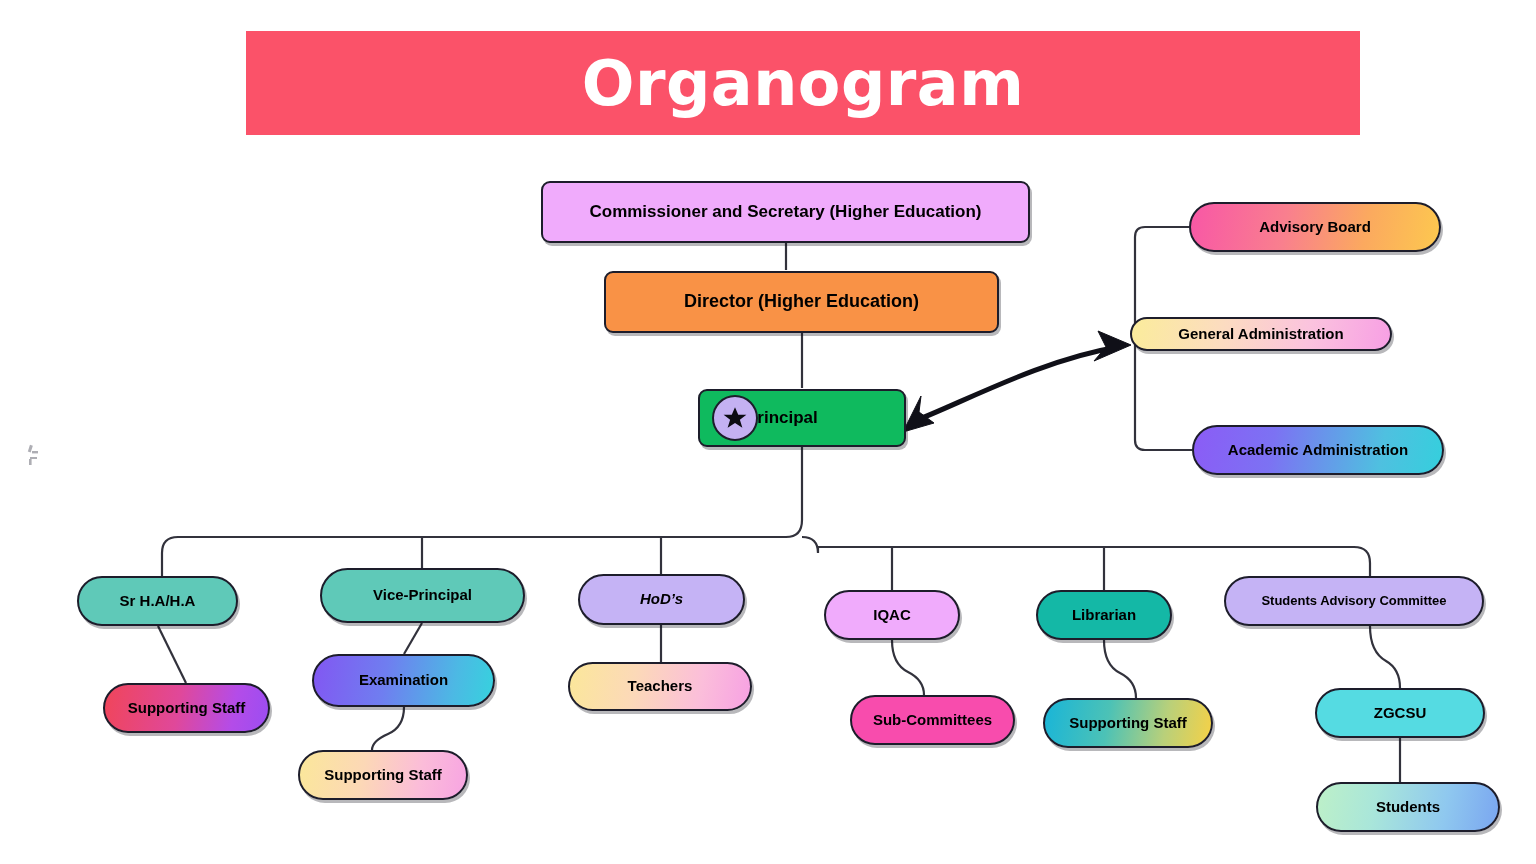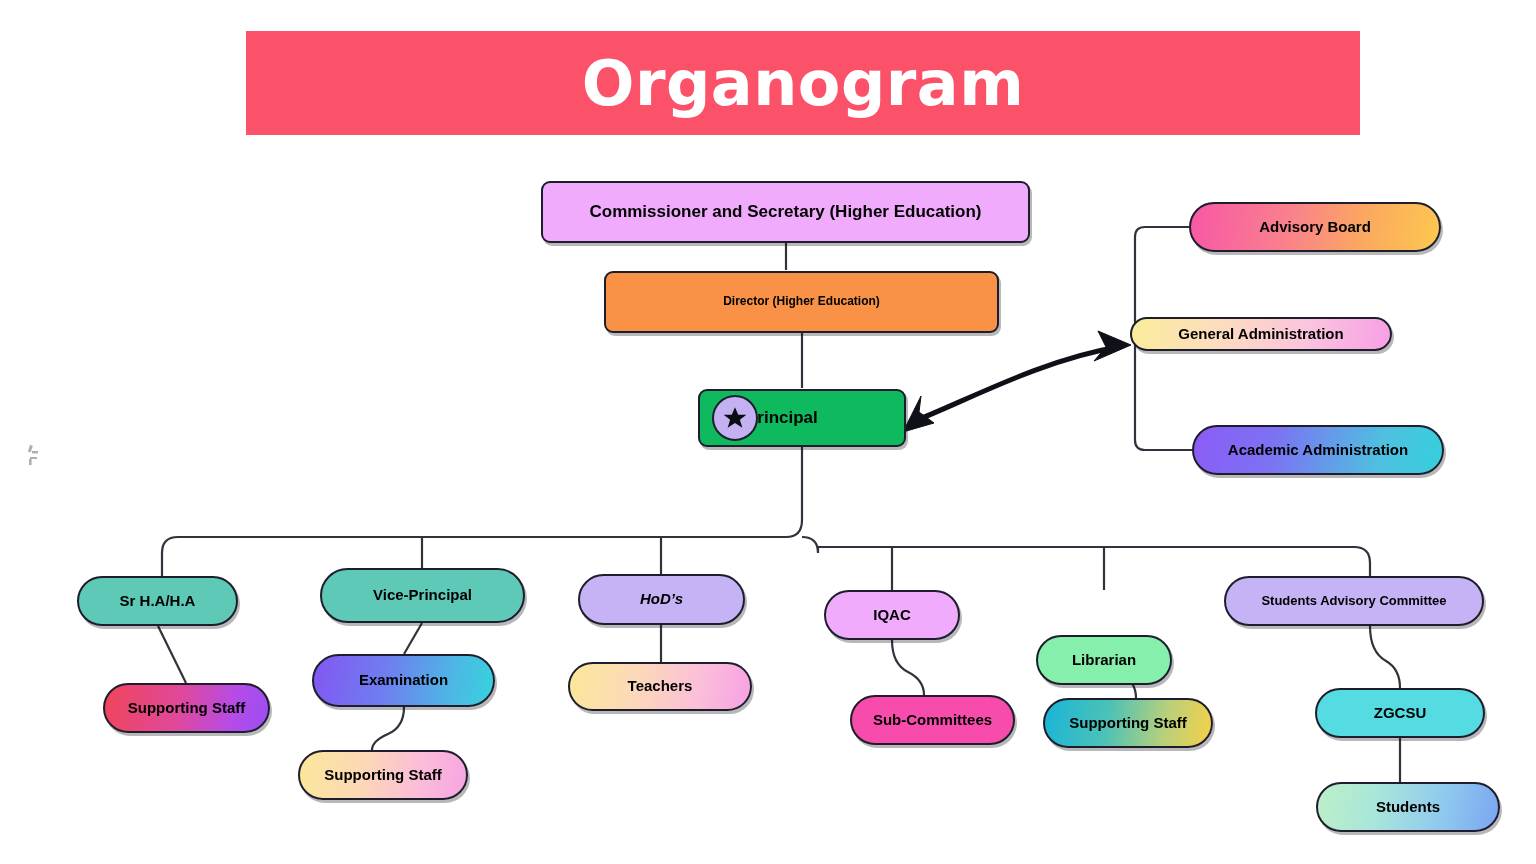--- a/index.html
+++ b/index.html
@@ -158,21 +158,21 @@
       <path d="M 1131,345 L 1098,331 L 1106,347 L 1094,361 Z"></path>
 
       <path d="M 903,432 L 934,423 L 919,412 L 921,396 Z"></path>
     </g>
   </svg>
 
   <div class="node rect" style="left:541px; top:181px; width:489px; height:62px; background:#f0abfc; font-size:17px;">
     <span class="label">Commissioner and Secretary (Higher Education)</span>
   </div>
 
-  <div class="node rect" style="left:604px; top:271px; width:395px; height:62px; background:#f99246; font-size:12px;">
+  <div class="node rect" style="left:604px; top:271px; width:395px; height:62px; background:#f99246; font-size:18px;">
     <span class="label">Director (Higher Education)</span>
   </div>
 
   <div class="node rect has-badge" style="left:698px; top:389px; width:208px; height:58px; background:#0fba5e; font-size:17px; justify-content:flex-start;">
     <span class="badge-star">
       <svg width="26" height="26" viewBox="0 0 24 24" aria-hidden="true">
         <polygon points="12,2 15,9 22.5,9 16.5,13.6 18.8,21 12,16.6 5.2,21 7.5,13.6 1.5,9 9,9" fill="#0b0b12"></polygon>
       </svg>
     </span>
     <span class="label">Principal</span>
@@ -226,21 +226,21 @@
   </div>
 
   <div class="node pill" style="left:824px; top:590px; width:136px; height:50px; background:#f0abfc; font-size:15px;">
     <span class="label">IQAC</span>
   </div>
 
   <div class="node pill" style="left:850px; top:695px; width:165px; height:50px; background:#f84cad; font-size:15px;">
     <span class="label">Sub-Committees</span>
   </div>
 
-  <div class="node pill" style="left:1036px; top:590px; width:136px; height:50px; background:#86efac; font-size:15px;margin-top:45px;">
+  <div class="node pill" style="left:1036px; top:590px; width:136px; height:50px; background:#14b8a6; font-size:15px;">
     <span class="label">Librarian</span>
   </div>
 
   <div class="node pill" style="left:1043px; top:698px; width:170px; height:50px; font-size:15px;
               background:linear-gradient(100deg,#19b5d8 0%,#4cc2b6 38%,#b9d07a 72%,#f5d147 100%);">
     <span class="label">Supporting Staff</span>
   </div>
 
   <div class="node pill" style="left:1224px; top:576px; width:260px; height:50px; background:#c5b3f5; font-size:13px;">
     <span class="label">Students Advisory Committee</span>

